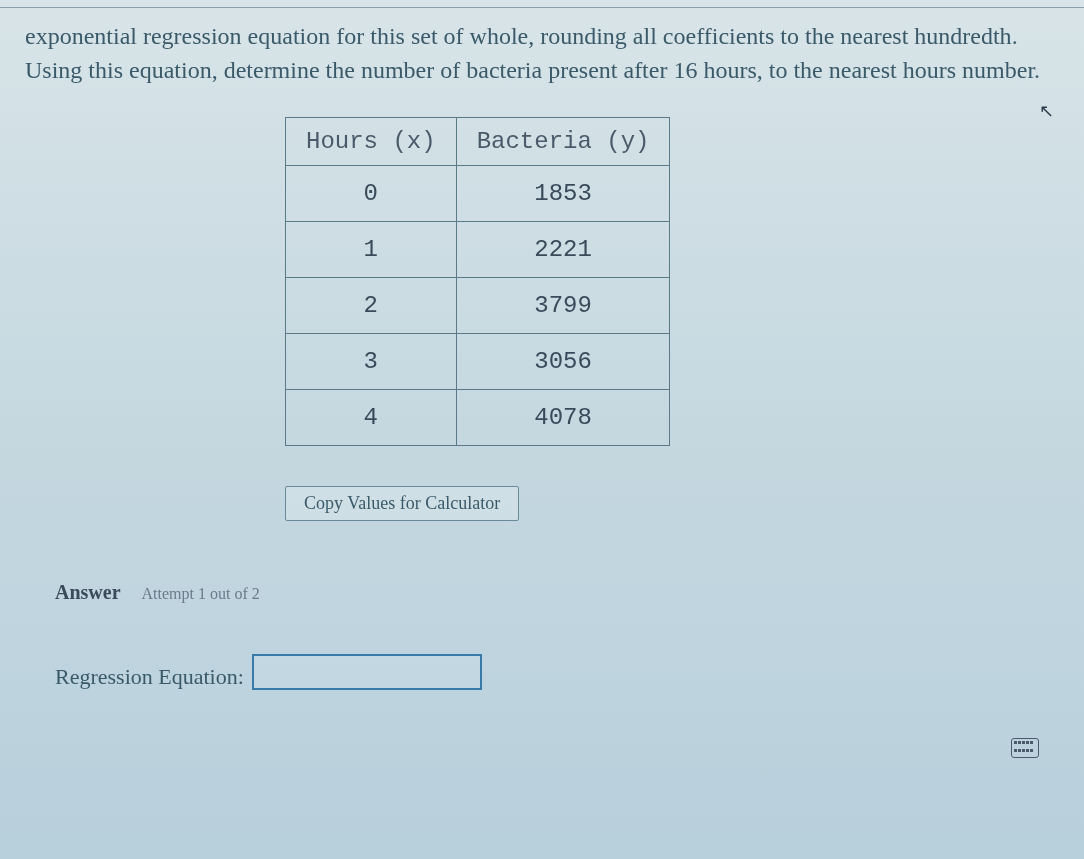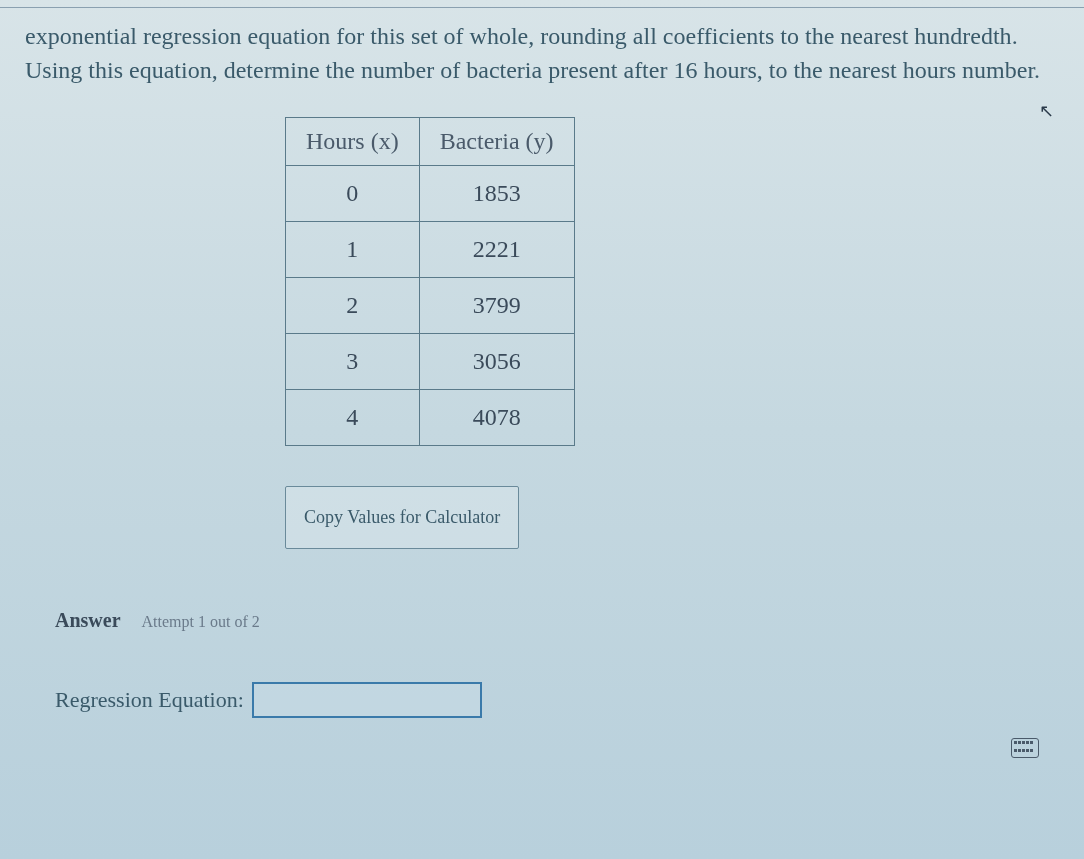--- a/index.html
+++ b/index.html
@@ -29,36 +29,37 @@
       margin-left: 260px;
       margin-bottom: 40px;
       background: transparent;
     }
     .data-table th, .data-table td {
       border: 1px solid #5a7a8a;
       padding: 14px 24px;
       text-align: center;
       font-size: 24px;
       color: #3a4a5a;
+      font-family: Liberation Mono, monospace;
     }
     .data-table th {
       font-weight: normal;
       color: #4a5a6a;
       text-align: center;
       padding: 10px 20px;
     }
     .buttons-area {
       margin-left: 260px;
       margin-bottom: 60px;
     }
     .action-btn {
       display: block;
       background: rgba(255,255,255,0.2);
       border: 1px solid #6a8a9a;
-      padding: 20px 18px;
+      padding: 6px 18px;
       font-size: 18px;
       color: #3a5a6a;
       font-family: Georgia, serif;
       cursor: pointer;
       margin-bottom: 20px;
       border-radius: 2px;
     }
     .answer-section {
       margin-top: 40px;
       margin-left: 30px;
@@ -72,21 +73,21 @@
     }
     .attempt-text {
       font-size: 16px;
       color: #6a7a8a;
       margin-left: 16px;
     }
     .regression-row {
       margin-top: 50px;
       margin-left: 30px;
       display: flex;
-      align-items: center;
+      align-items: flex-end;
       gap: 8px;
     }
     .regression-label {
       font-size: 22px;
       color: #3a5a6a;
     }
     .regression-input {
       width: 230px;
       height: 36px;
       border: 2px solid #3a7aaa;

